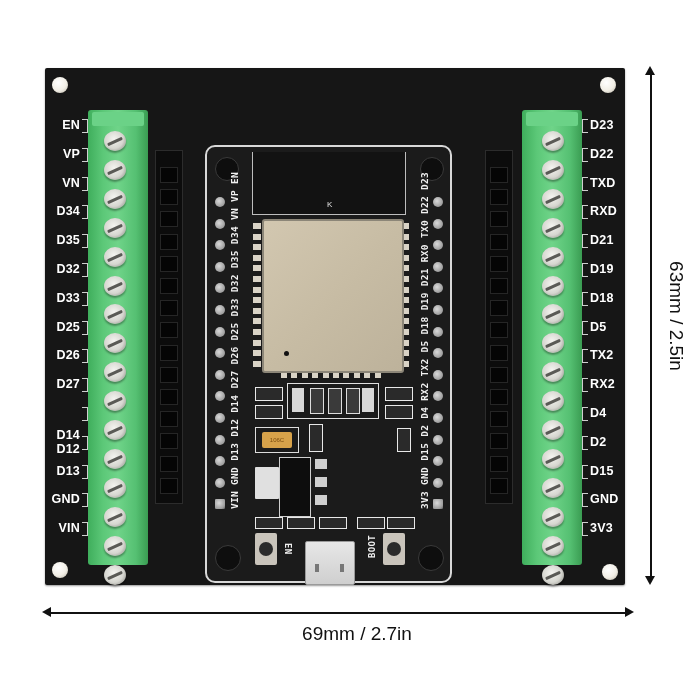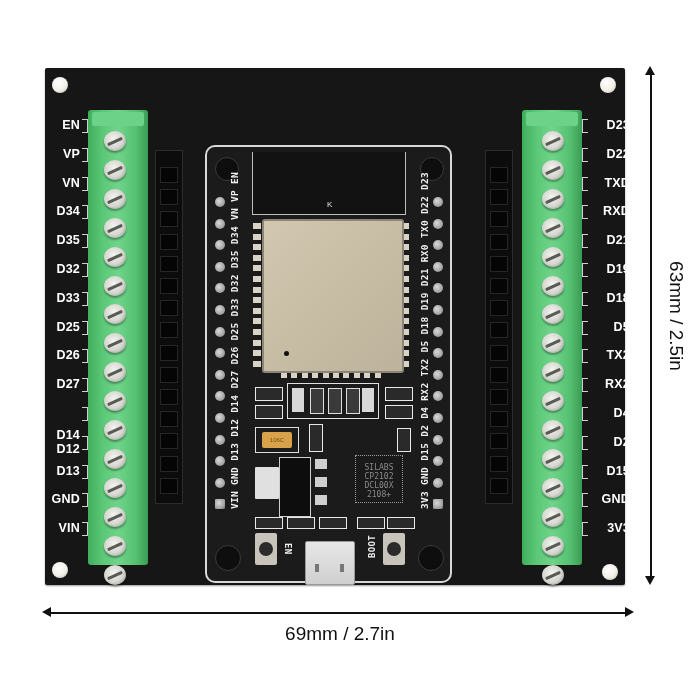--- a/index.html
+++ b/index.html
@@ -6,21 +6,21 @@
   body { width:700px; height:700px; background:#ffffff; position:relative; overflow:hidden; font-family:"Liberation Sans", sans-serif; }
   .abs { position:absolute; }
   #board { left:45px; top:68px; width:580px; height:517px; background:#161616; border-radius:2px; box-shadow:0 1px 2px rgba(0,0,0,0.4); }
   .mhole { width:16px; height:16px; border-radius:50%; background:radial-gradient(circle at 40% 35%, #ffffff 0%, #f2efe6 55%, #b9b3a4 100%); }
   .tblock { background:linear-gradient(90deg,#3fae5c 0%, #5cc878 25%, #6fd489 50%, #55c072 80%, #3a9c52 100%); border-radius:3px; }
   .tblock-top { background:#6bd287; }
   .screw { width:22px; height:20px; border-radius:50%; background:radial-gradient(circle at 45% 40%, #f4f4f0 0%, #d6d6d0 55%, #7a7a74 100%); box-shadow:0 2px 2px rgba(0,0,0,0.35); }
   .screw::after { content:""; position:absolute; left:3px; right:3px; top:9px; height:3px; background:#5a5a56; transform:rotate(-25deg); border-radius:1px; }
   .pin-label { color:#ffffff; font-weight:bold; font-size:12.5px; letter-spacing:0.2px; line-height:14px; }
   .left-label { text-align:right; width:40px; }
-  .right-label { text-align:right; width:40px; }
+  .right-label { text-align:left; width:40px; }
   .tick { width:5px; height:12px; border:1px solid #cfcfcf; border-left:none; }
   .tick-r { width:5px; height:12px; border:1px solid #cfcfcf; border-right:none; }
   .fheader { background:#0c0c0c; border:1px solid #2c2c2c; }
   #devboard { left:205px; top:145px; width:247px; height:438px; background:#1b1b1b; border:2px solid #d8d8d8; border-radius:10px; box-sizing:border-box; }
   .dpin { width:10px; height:10px; border-radius:50%; background:radial-gradient(circle at 40% 40%, #d9d9d9 0%, #9c9c9c 70%, #555 100%); }
   .vlabel { color:#f0f0f0; font-size:9.5px; font-weight:bold; writing-mode:vertical-rl; transform:rotate(180deg); white-space:nowrap; letter-spacing:0.3px; font-family:"DejaVu Sans Mono", monospace; }
   .shield { background:linear-gradient(135deg,#d2c7b0 0%, #c7bca4 50%, #bdb29b 100%); border:2px solid #8c8678; }
   .pad { background:#d9d3c6; }
   .smd { background:#2a2a2a; border:1px solid #e8e8e8; }
   .chip-text { color:#8a8a8a; font-size:8px; font-family:"DejaVu Sans Mono", monospace; line-height:9px; text-align:center; }
@@ -298,28 +298,20 @@
     <div class="abs" style="left:6px;top:4px;width:30px;height:16px;background:#d7a24a;border-radius:2px;color:#7a4c10;font-size:6px;line-height:16px;text-align:center;">106C</div>
   </div>
   <div class="abs smd" style="left:102px;top:277px;width:12px;height:26px;"></div>
 
   <div class="abs" style="left:48px;top:320px;width:24px;height:32px;background:#e0e0e0;border-radius:1px;"></div>
   <div class="abs" style="left:72px;top:310px;width:30px;height:58px;background:#0d0d0d;border:1px solid #cfcfcf;"></div>
   <div class="abs" style="left:108px;top:312px;width:12px;height:10px;background:#cfcfcf;"></div>
   <div class="abs" style="left:108px;top:330px;width:12px;height:10px;background:#cfcfcf;"></div>
   <div class="abs" style="left:108px;top:348px;width:12px;height:10px;background:#cfcfcf;"></div>
 
-  <div class="abs" style="left:148px;top:308px;width:46px;height:46px;background:#1a1a1a;border:1px dotted #9a9a9a;">
-    <div class="abs" style="left:0;top:7px;width:46px;">
-      <div class="chip-text">SILABS</div>
-      <div class="chip-text">CP2102</div>
-      <div class="chip-text">DCL00X</div>
-      <div class="chip-text">2108+</div>
-    </div>
-  </div>
   <div class="abs smd" style="left:190px;top:281px;width:12px;height:22px;"></div>
 
   <div class="abs smd" style="left:48px;top:370px;width:26px;height:10px;"></div>
   <div class="abs smd" style="left:80px;top:370px;width:26px;height:10px;"></div>
   <div class="abs smd" style="left:112px;top:370px;width:26px;height:10px;"></div>
   <div class="abs smd" style="left:150px;top:370px;width:26px;height:10px;"></div>
   <div class="abs smd" style="left:180px;top:370px;width:26px;height:10px;"></div>
 
   <div class="abs btn-body" style="left:48px;top:386px;width:22px;height:32px;">
     <div class="abs btn-cap" style="left:4px;top:9px;width:14px;height:14px;"></div>
@@ -338,13 +330,13 @@
 </div>
 
 <div class="abs arrow-line" style="left:650px;top:72px;width:1.5px;height:508px;"></div>
 <div class="abs" style="left:645px;top:66px;width:0;height:0;border-left:5px solid transparent;border-right:5px solid transparent;border-bottom:9px solid #111;"></div>
 <div class="abs" style="left:645px;top:576px;width:0;height:0;border-left:5px solid transparent;border-right:5px solid transparent;border-top:9px solid #111;"></div>
 <div class="abs dim-text" style="left:596px;top:305px;width:160px;text-align:center;transform:rotate(90deg);transform-origin:center;">63mm / 2.5in</div>
 
 <div class="abs arrow-line" style="left:50px;top:612px;width:576px;height:1.5px;"></div>
 <div class="abs" style="left:42px;top:607px;width:0;height:0;border-top:5px solid transparent;border-bottom:5px solid transparent;border-right:9px solid #111;"></div>
 <div class="abs" style="left:625px;top:607px;width:0;height:0;border-top:5px solid transparent;border-bottom:5px solid transparent;border-left:9px solid #111;"></div>
-<div class="abs dim-text" style="left:240px;top:623px;width:200px;text-align:center;">69mm / 2.7in</div>
+<div class="abs dim-text" style="left:257px;top:623px;width:200px;text-align:center;">69mm / 2.7in</div>
 
 </body></html>

